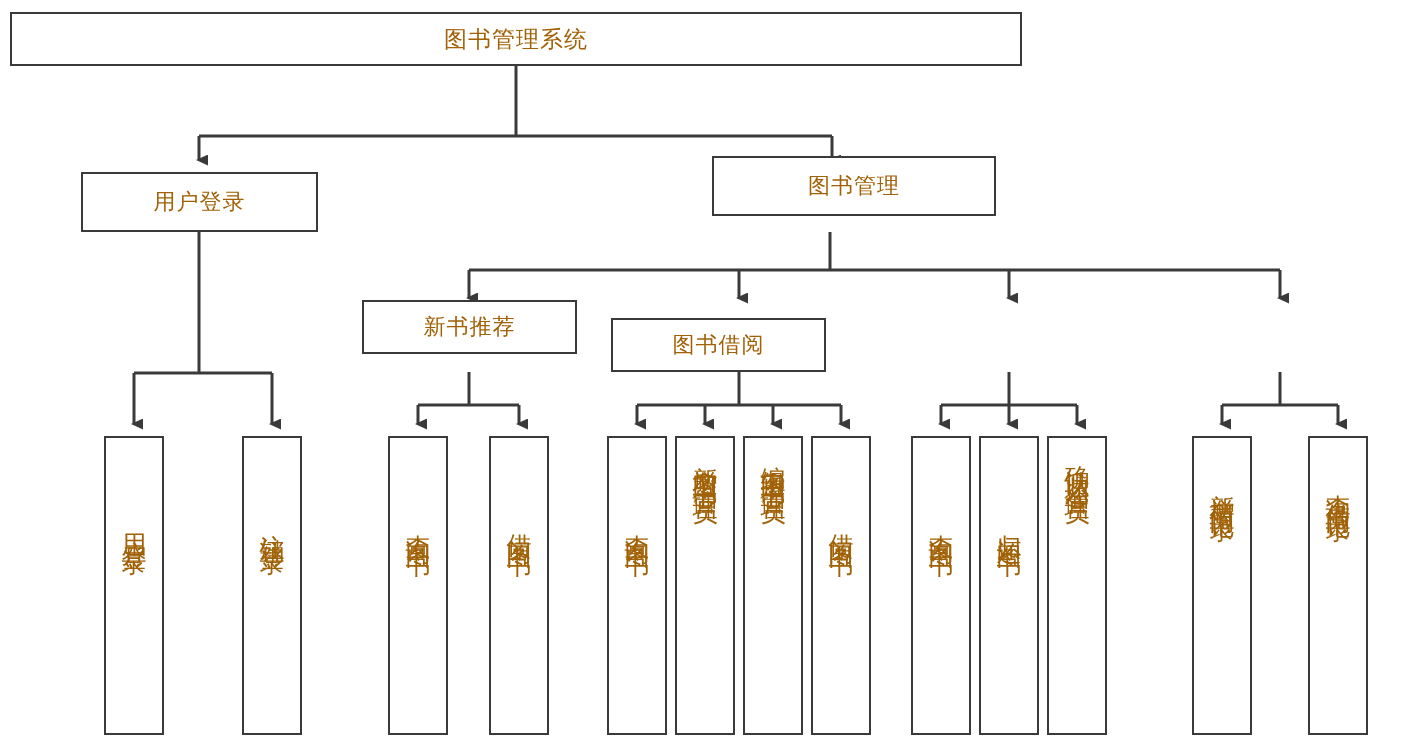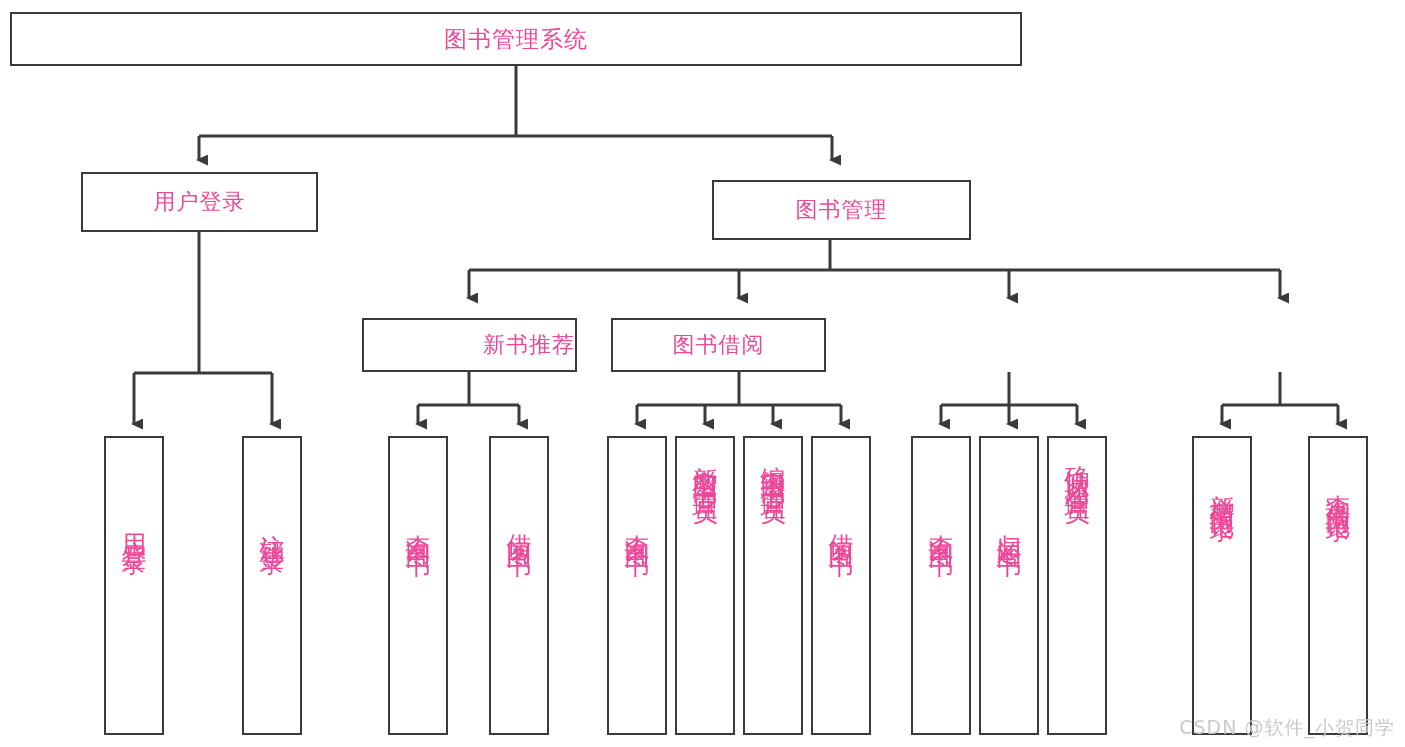--- a/index.html
+++ b/index.html
@@ -22,21 +22,21 @@
     background:#ffffff;
     display:flex;
     align-items:center;
     justify-content:center;
     text-align:center;
   }
   .node .label{
     display:block;
     line-height:1.25;
     letter-spacing:1px;
-    color:#ec4899;
+    color:#a16207;
   }
 
   
   .node.horiz .label{font-size:22px;white-space:nowrap;}
   .node.root .label{font-size:23px;}
 
   
   .node.vert{
     align-items:flex-start;
     justify-content:center;
@@ -121,25 +121,25 @@
     </g>
   </svg>
 
   <div class="node horiz root" style="left:10px;top:12px;width:1012px;height:54px;">
     <span class="label">图书管理系统</span>
   </div>
 
   <div class="node horiz" style="left:81px;top:172px;width:237px;height:60px;">
     <span class="label">用户登录</span>
   </div>
-  <div class="node horiz" style="left:712px;top:180px;width:259px;height:60px;">
+  <div class="node horiz" style="left:712px;top:156px;width:284px;height:60px;">
     <span class="label">图书管理</span>
   </div>
 
-  <div class="node horiz" style="left:362px;top:318px;width:215px;height:54px;justify-content:flex-end;">
+  <div class="node horiz" style="left:362px;top:300px;width:215px;height:54px;">
     <span class="label">新书推荐</span>
   </div>
   <div class="node horiz" style="left:611px;top:318px;width:215px;height:54px;">
     <span class="label">图书借阅</span>
   </div>
 
   <div class="node vert" style="left:104px;top:436px;width:60px;height:299px;padding-top:76px;">
     <span class="label">用户登录</span>
   </div>
   <div class="node vert" style="left:242px;top:436px;width:60px;height:299px;padding-top:76px;">
@@ -176,15 +176,14 @@
     <span class="label">确认归还（管理员）</span>
   </div>
 
   <div class="node vert tall" style="left:1192px;top:436px;width:60px;height:299px;padding-top:36px;">
     <span class="label">新增借阅记录</span>
   </div>
   <div class="node vert tall" style="left:1308px;top:436px;width:60px;height:299px;padding-top:36px;">
     <span class="label">查询借阅记录</span>
   </div>
 
-  <div class="watermark">CSDN @软件_小贺同学</div>
 
 </div>
 
 </body></html>

